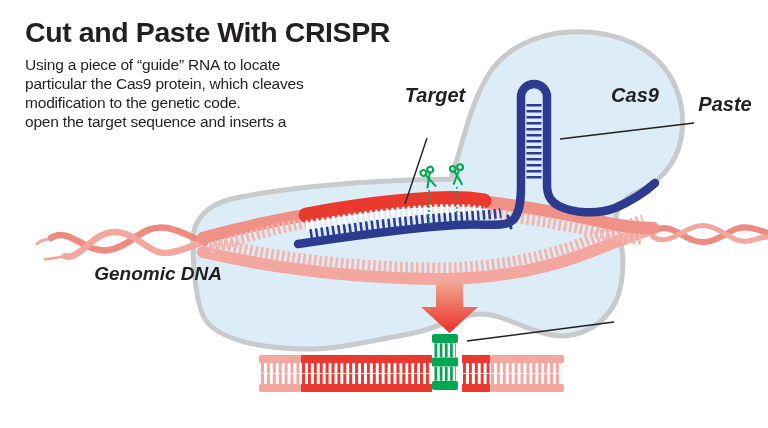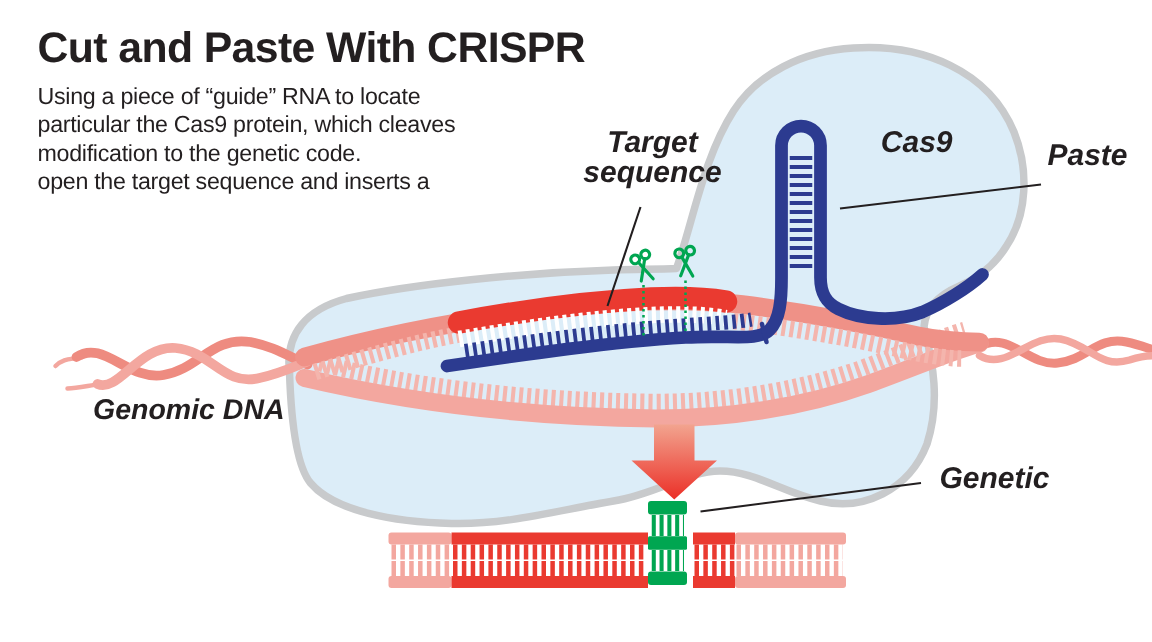--- a/index.html
+++ b/index.html
@@ -13,23 +13,23 @@
   .title{
     left:8px;top:16px;font-size:28.5px;font-weight:bold;letter-spacing:-0.4px;
   }
   .body-copy{
     left:8px;top:55px;font-size:15.5px;font-weight:normal;line-height:19px;letter-spacing:-0.2px;
   }
   .diagram-label{
     font-style:italic;font-weight:bold;font-size:20px;line-height:20px;text-align:center;
   }
   .lbl-target{left:362px;top:85px;width:112px;}
-  .lbl-cas9{left:548px;top:85px;width:70px;text-align:right;}
+  .lbl-cas9{left:583px;top:85px;width:70px;text-align:center;}
   .lbl-guide{left:662px;top:94px;width:92px;line-height:21px;}
-  .lbl-genomic{left:45px;top:264px;width:160px;text-align:left;font-size:19px;}
+  .lbl-genomic{left:45px;top:264px;width:160px;text-align:right;font-size:19px;}
   .lbl-genetic{left:570px;top:310px;width:152px;line-height:19px;}
 </style>
 </head>
 <body>
 
 <div class="stage">
 
   <svg width="768" height="428" viewBox="0 0 768 428">
     <defs>
       <linearGradient id="arrowGrad" x1="0" y1="0" x2="0" y2="1">
@@ -133,28 +133,26 @@
 
   <div class="txt body-copy">
     <div>Using a piece of “guide” RNA to locate</div>
     <div>particular the Cas9 protein, which cleaves</div>
     <div>modification to the genetic code.</div>
     <div>open the target sequence and inserts a</div>
   </div>
 
   <div class="txt diagram-label lbl-target">
     <div>Target</div>
-    <div>sequence</div>
   </div>
 
   <div class="txt diagram-label lbl-cas9">Cas9</div>
 
   <div class="txt diagram-label lbl-guide">
     <div>Paste</div>
   </div>
 
   <div class="txt diagram-label lbl-genomic">Genomic DNA</div>
 
   <div class="txt diagram-label lbl-genetic">
-    <div>Genetic</div>
   </div>
 
 </div>
 
 </body></html>

